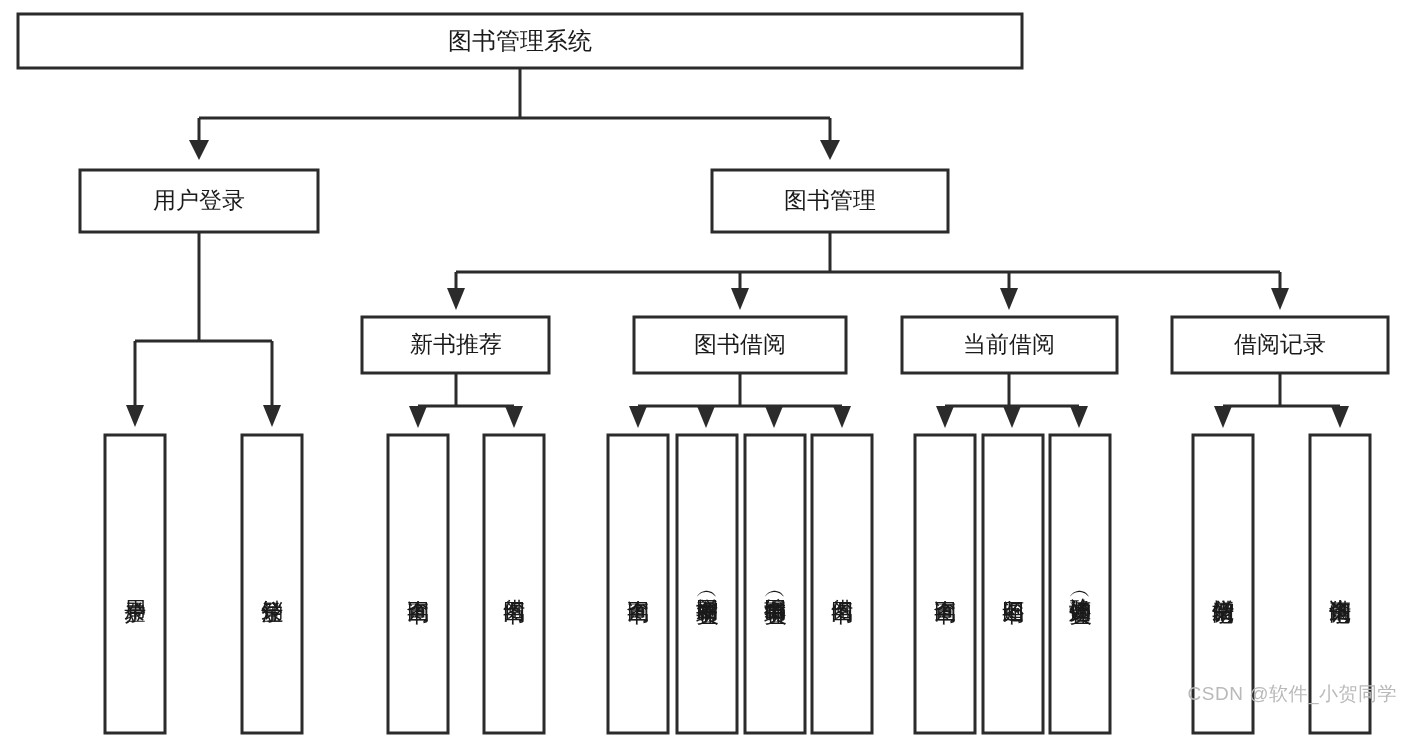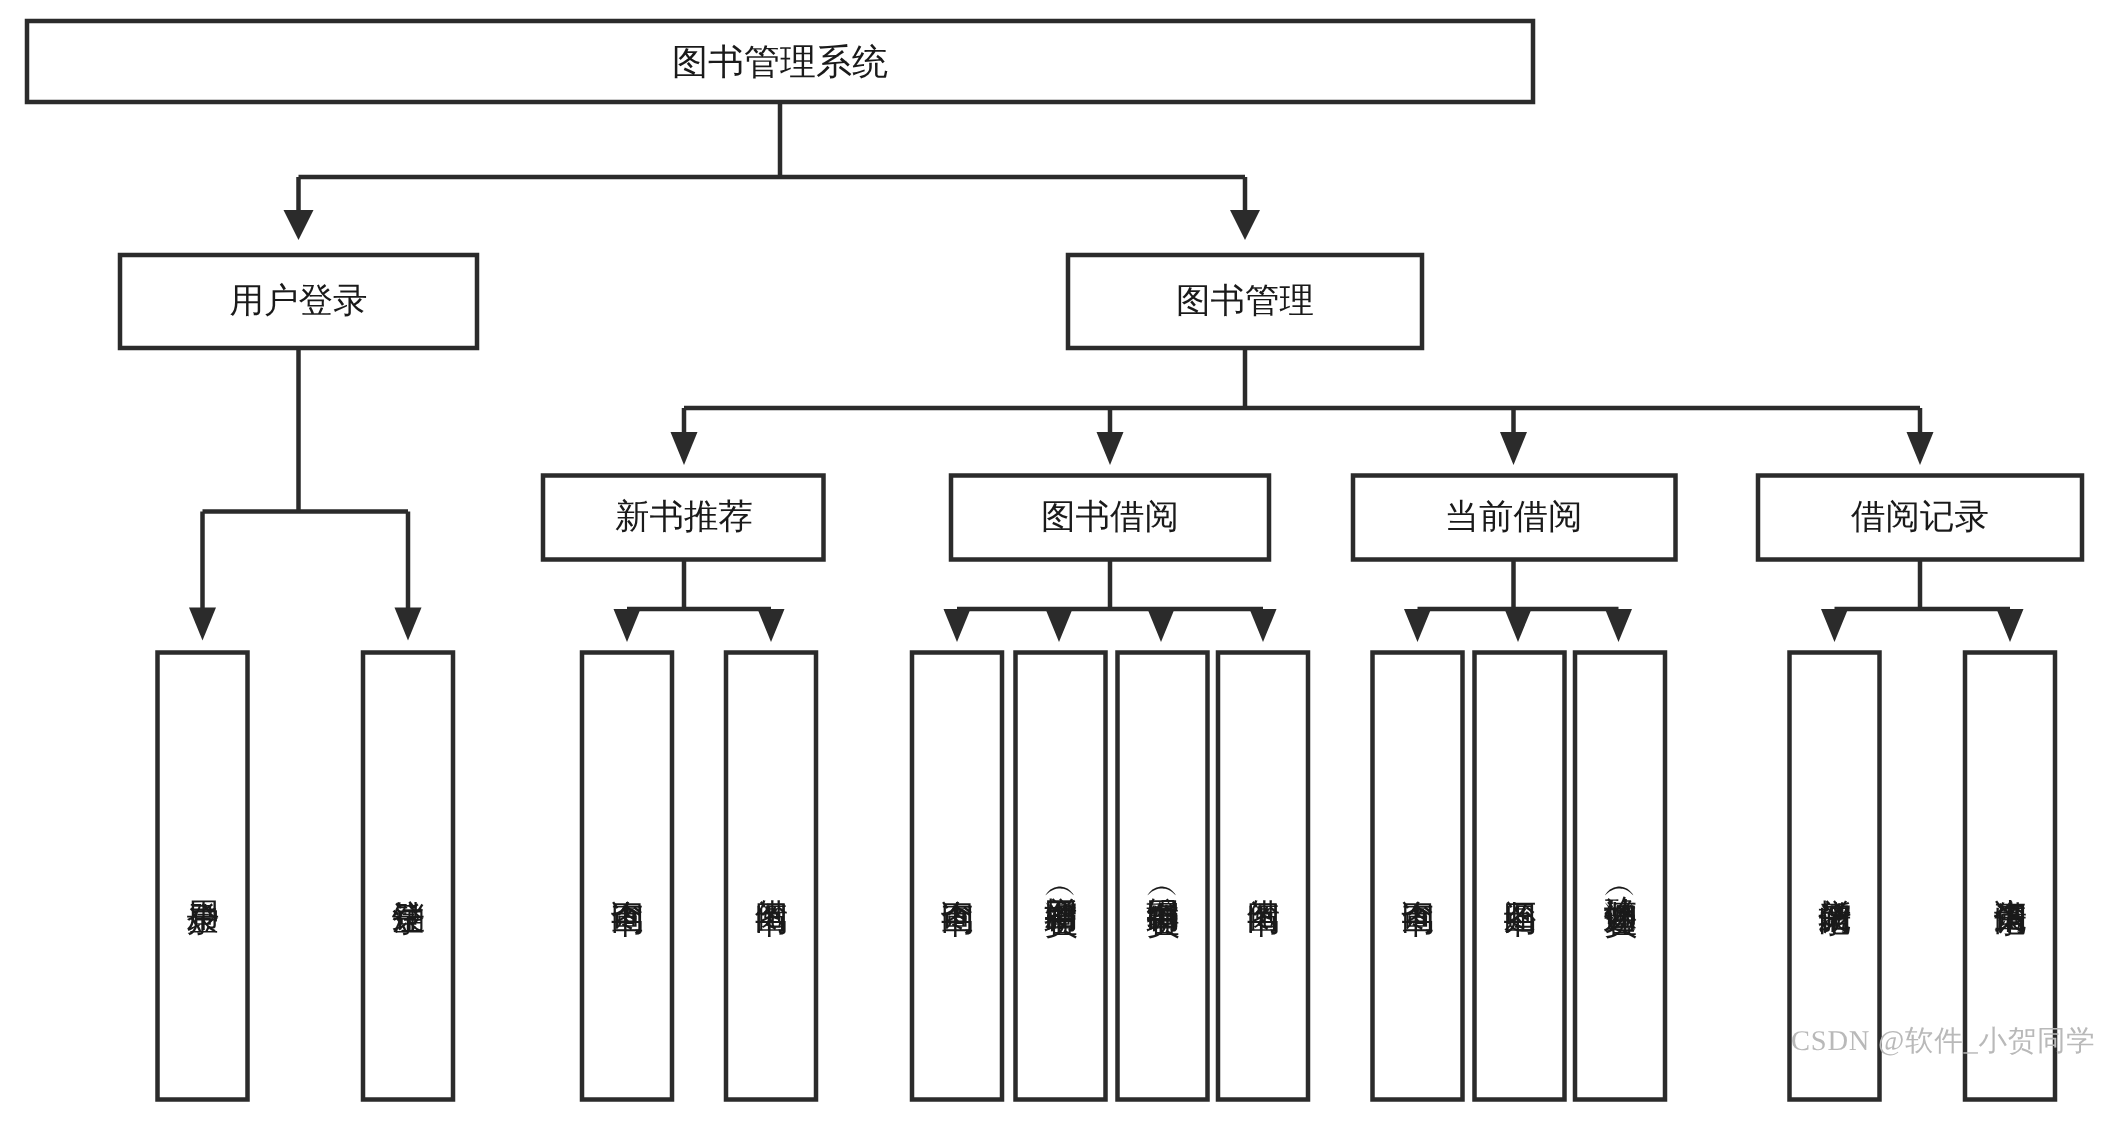--- a/index.html
+++ b/index.html
@@ -75,21 +75,21 @@
     display: flex;
     align-items: center;
     justify-content: center;
     pointer-events: none;
     user-select: none;
   }
   .watermark {
     position: absolute;
     right: 8px;
     bottom: 4px;
-    font-family: Liberation Serif, serif;
+    font-family: Liberation Sans, sans-serif;
     font-size: 19px;
     color: #b9b9b9;
     letter-spacing: 0.5px;
     user-select: none;
   }
 </style>
 </head>
 <body>
 
 <div id="diagram-root">

